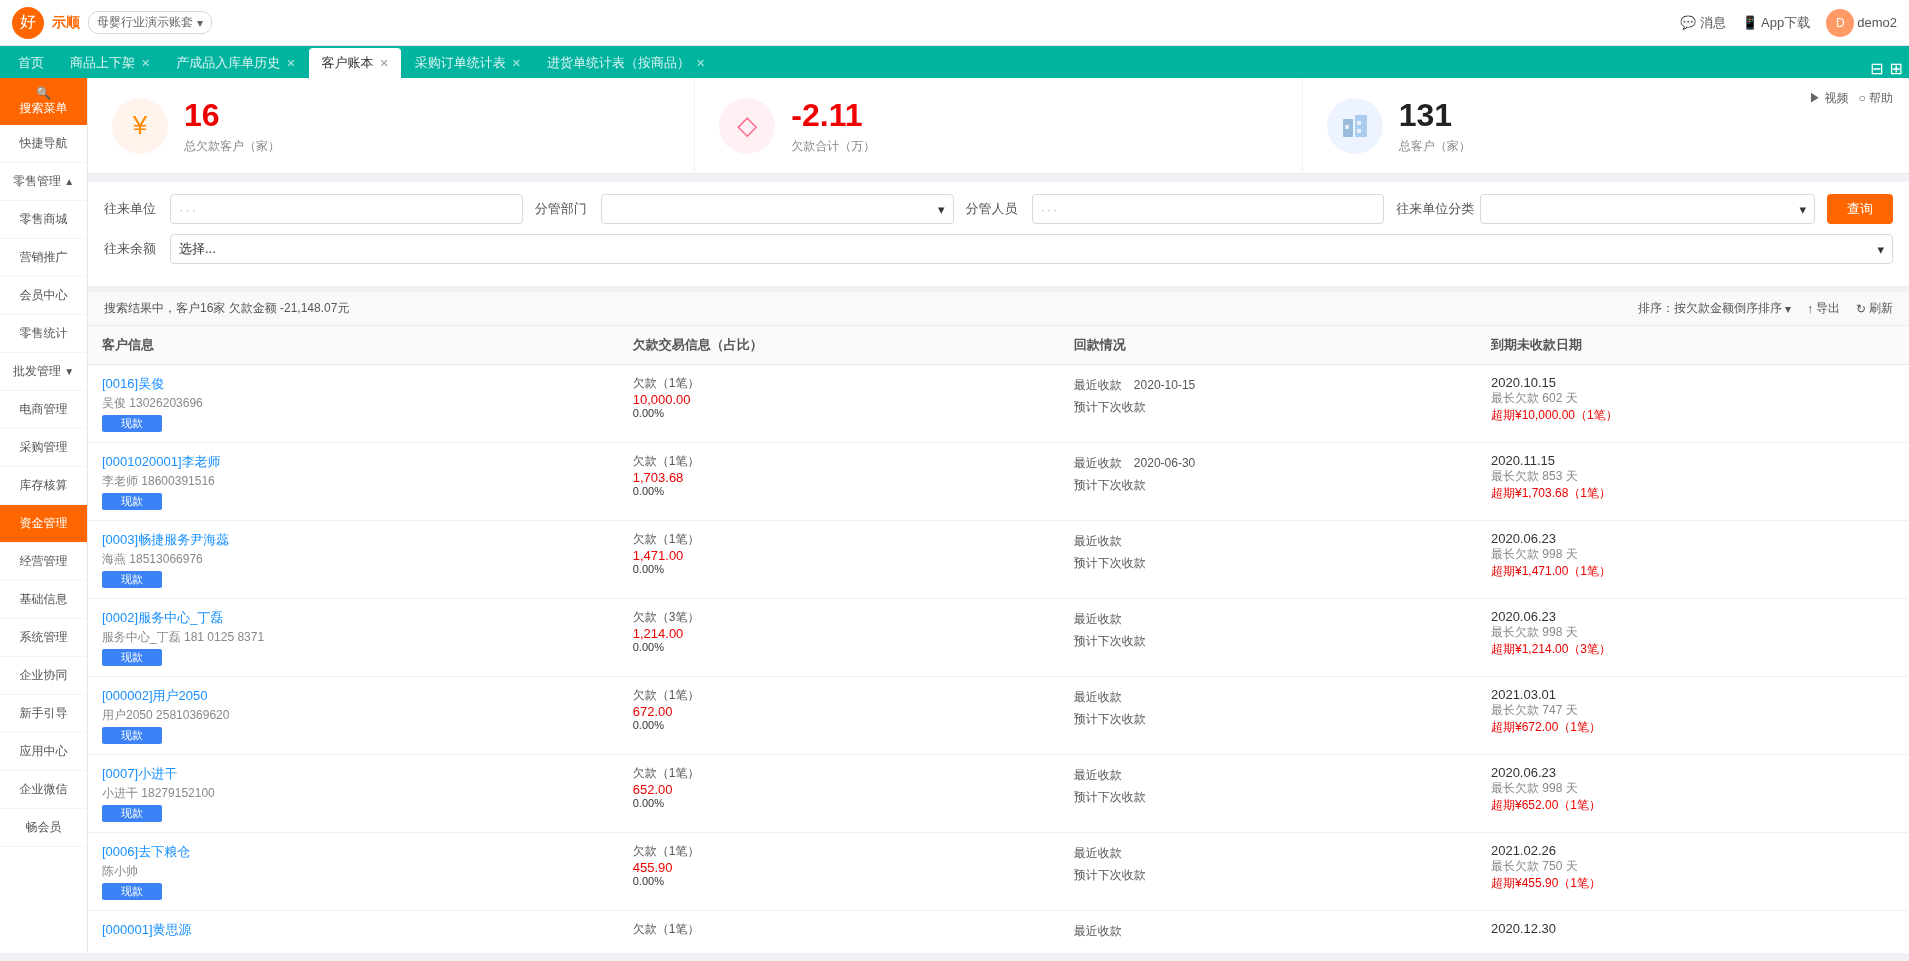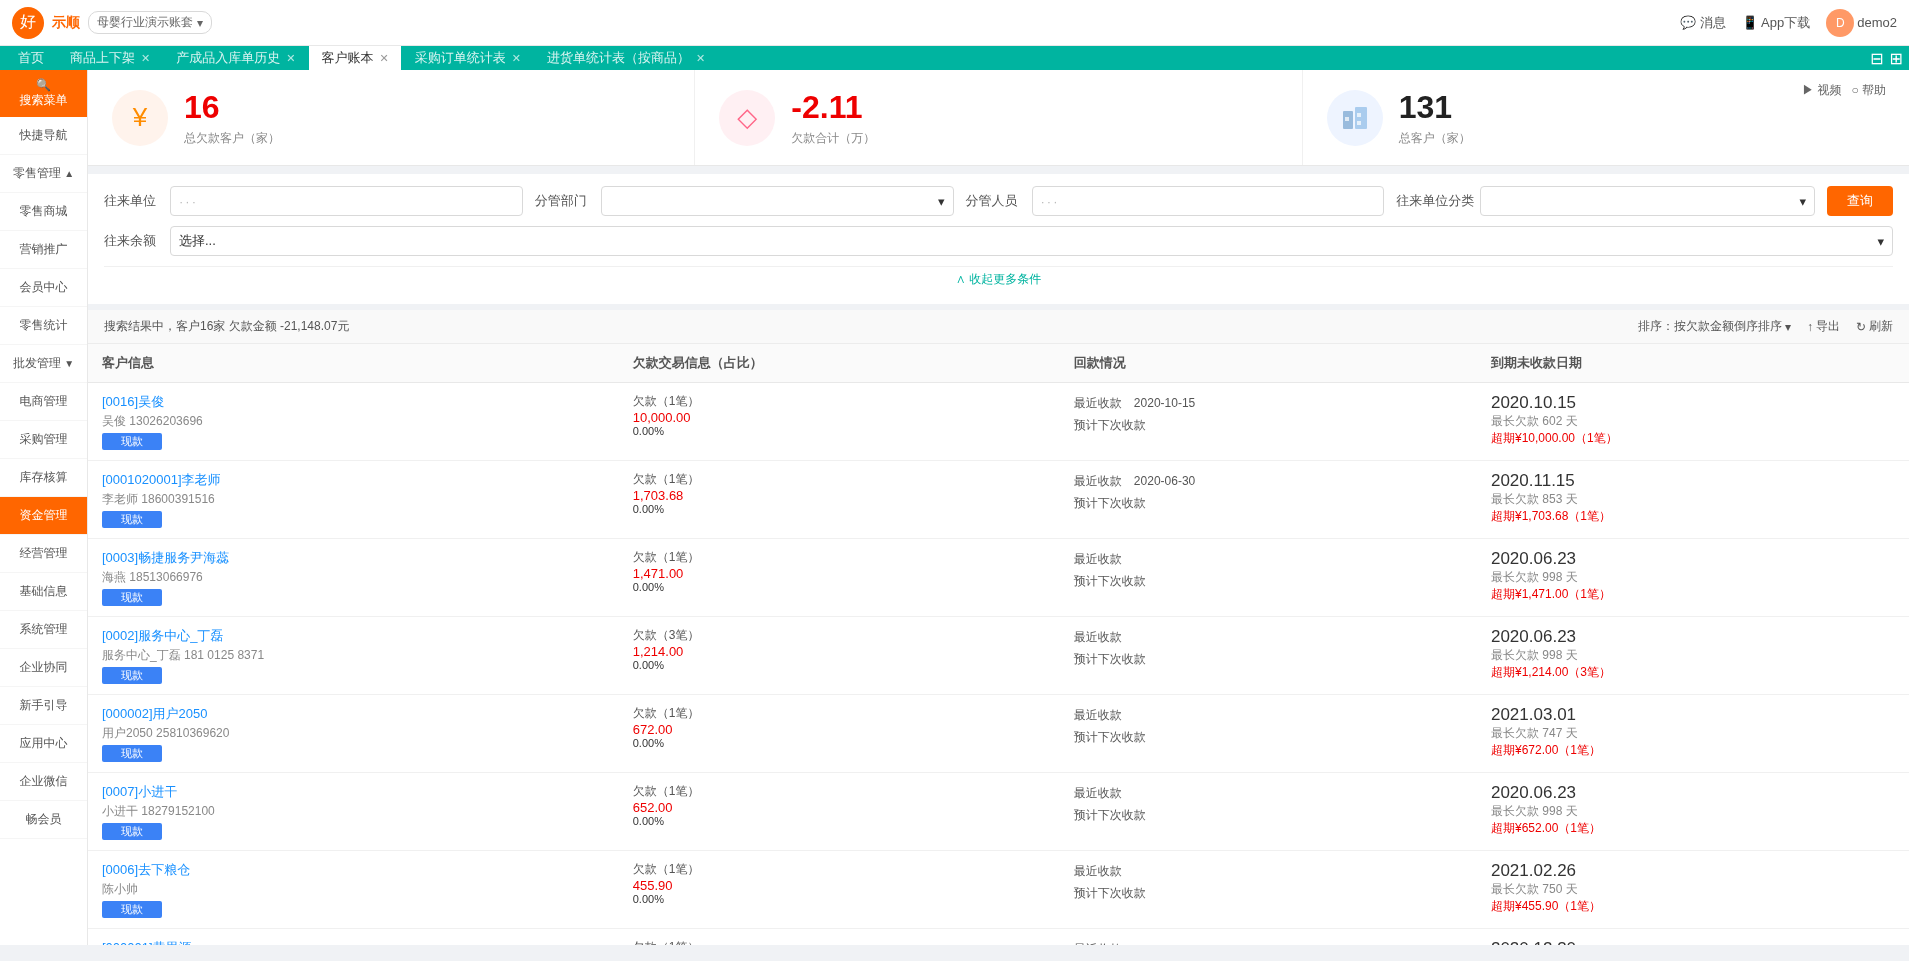--- a/index.html
+++ b/index.html
@@ -14,21 +14,21 @@
     .top-bar-left { display: flex; align-items: center; gap: 8px; }
     .logo-area { display: flex; align-items: center; gap: 4px; color: #ff6600; font-weight: bold; font-size: 14px; }
     .logo-icon { width: 32px; height: 32px; background: #ff6600; border-radius: 50%; display: flex; align-items: center; justify-content: center; color: #fff; font-size: 16px; }
     .store-select { border: 1px solid #d9d9d9; border-radius: 10px; padding: 2px 8px; font-size: 12px; color: #666; cursor: pointer; display: flex; align-items: center; gap: 4px; }
     .top-bar-right { display: flex; align-items: center; gap: 16px; font-size: 13px; color: #555; }
     .top-bar-right span { cursor: pointer; display: flex; align-items: center; gap: 3px; }
     .avatar { width: 28px; height: 28px; border-radius: 50%; background: #ff9966; display: flex; align-items: center; justify-content: center; color: #fff; font-size: 12px; }
 
     
     .tab-bar {
-      display: flex; align-items: center; background: #00b4a0; height: 24px;
+      display: flex; align-items: flex-end; background: #00b4a0; height: 32px;
       padding: 0 6px; gap: 2px; overflow-x: auto;
     }
     .tab-item {
       display: flex; align-items: center; gap: 4px;
       padding: 6px 12px; border-radius: 4px 4px 0 0; cursor: pointer;
       color: rgba(255,255,255,0.85); font-size: 13px; white-space: nowrap;
       background: transparent;
     }
     .tab-item.active { background: #fff; color: #333; }
     .tab-item .close-btn { color: rgba(255,255,255,0.7); font-size: 11px; margin-left: 2px; }
@@ -73,21 +73,21 @@
     .summary-card:last-child { border-right: none; }
     .summary-icon { width: 56px; height: 56px; border-radius: 50%; display: flex; align-items: center; justify-content: center; font-size: 26px; }
     .icon-orange { background: #fff3ec; color: #ff8c00; }
     .icon-pink { background: #fff0f3; color: #ff6688; }
     .icon-blue { background: #eef4ff; color: #6699cc; }
     .summary-info {}
     .summary-value { font-size: 32px; font-weight: bold; line-height: 1.2; }
     .val-red { color: #e00; }
     .val-dark { color: #222; }
     .summary-label { font-size: 12px; color: #888; margin-top: 4px; }
-    .card-top-right { position: absolute; top: 12px; right: 23px; display: flex; gap: 10px; font-size: 12px; color: #666; }
+    .card-top-right { position: absolute; top: 12px; right: 16px; display: flex; gap: 10px; font-size: 12px; color: #666; }
     .card-top-right span { cursor: pointer; }
 
     
     .filter-area {
       background: #fff; padding: 12px 16px; margin-bottom: 6px;
     }
     .filter-row { display: flex; align-items: center; gap: 12px; margin-bottom: 10px; flex-wrap: wrap; }
     .filter-item { display: flex; align-items: center; gap: 6px; flex: 1; min-width: 200px; }
     .filter-label { color: #555; font-size: 13px; white-space: nowrap; min-width: 60px; }
     .filter-input {
@@ -132,21 +132,21 @@
     }
     .customer-name { color: #1890ff; cursor: pointer; font-weight: 500; font-size: 13px; }
     .customer-sub { color: #888; font-size: 12px; margin-top: 2px; }
     .tag-green {
       display: inline-block; background: #3b82f6; color: #fff;
       font-size: 11px; padding: 1px 19px; border-radius: 2px; margin-top: 3px;
     }
     .amount-red { color: #e00; font-weight: 500; }
     .percent { color: #333; font-size: 11px; }
     .overdue-red { color: #e00; font-size: 12px; cursor: pointer; }
-    .date-text { color: #333; font-size: 17px; }
+    .date-text { color: #333; font-size: 13px; }
     .overdue-days { color: #888; font-size: 12px; }
     .payment-info { color: #555; font-size: 12px; line-height: 1.8; }
 
     
     ::-webkit-scrollbar { width: 6px; height: 6px; }
     ::-webkit-scrollbar-track { background: #f0f0f0; }
     ::-webkit-scrollbar-thumb { background: #ccc; border-radius: 3px; }
   </style>
 </head>
 <body>
@@ -351,24 +351,20 @@
         <button class="btn-query">查询</button>
       </div>
       <div class="filter-row">
         <div class="filter-item">
           <span class="filter-label">往来余额</span>
           <div class="filter-select">
             <span>选择...</span>
             <span class="arrow">▾</span>
           </div>
         </div>
-      </div>
-      <div class="collapse-row">
-        <span>∧</span>
-        <span>收起更多条件</span>
       </div>
     </div>
 
     <div class="result-bar">
       <span>搜索结果中，客户16家   欠款金额 -21,148.07元</span>
       <div class="result-bar-right">
         <span>
           <span>排序：按欠款金额倒序排序</span>
           <span>▾</span>
         </span>

